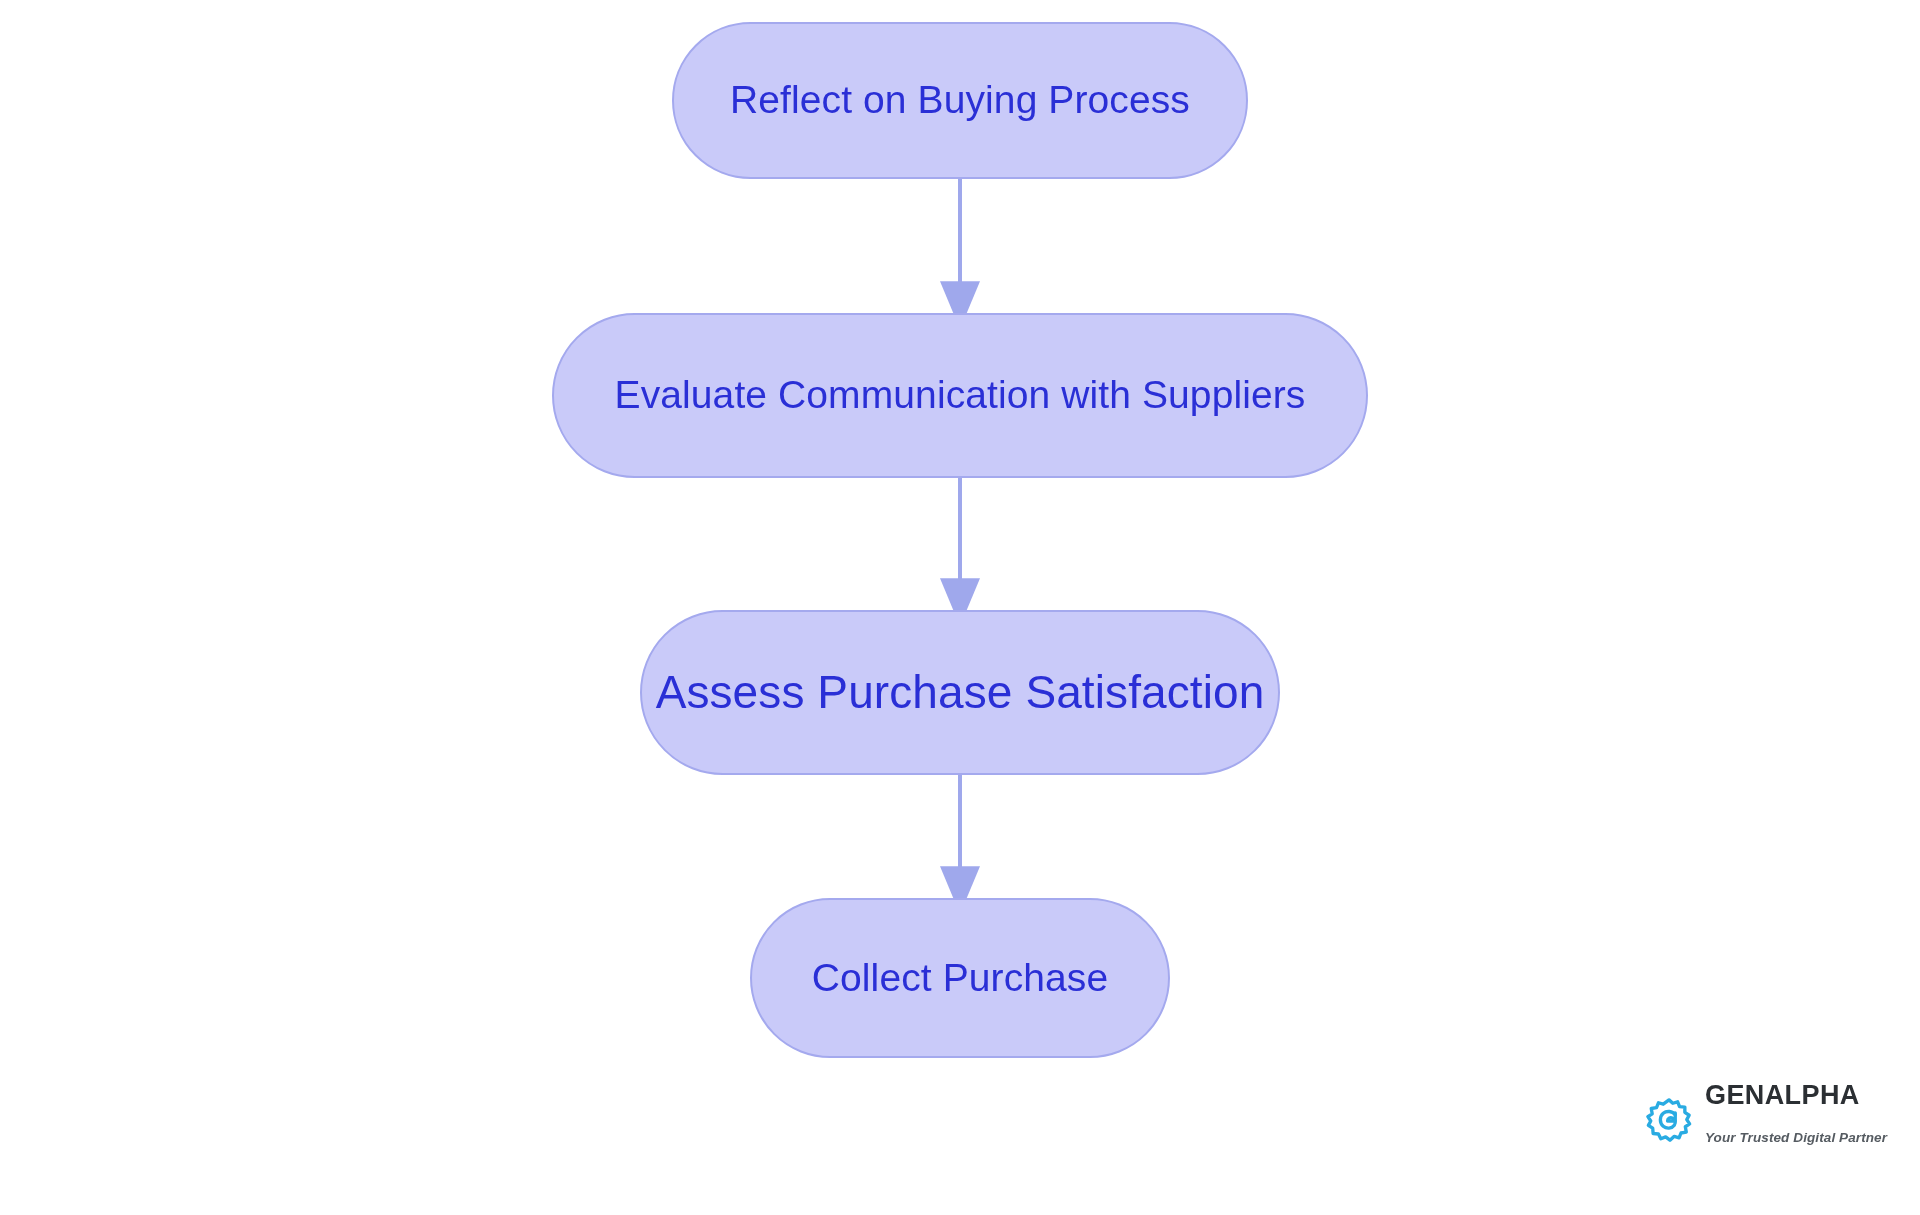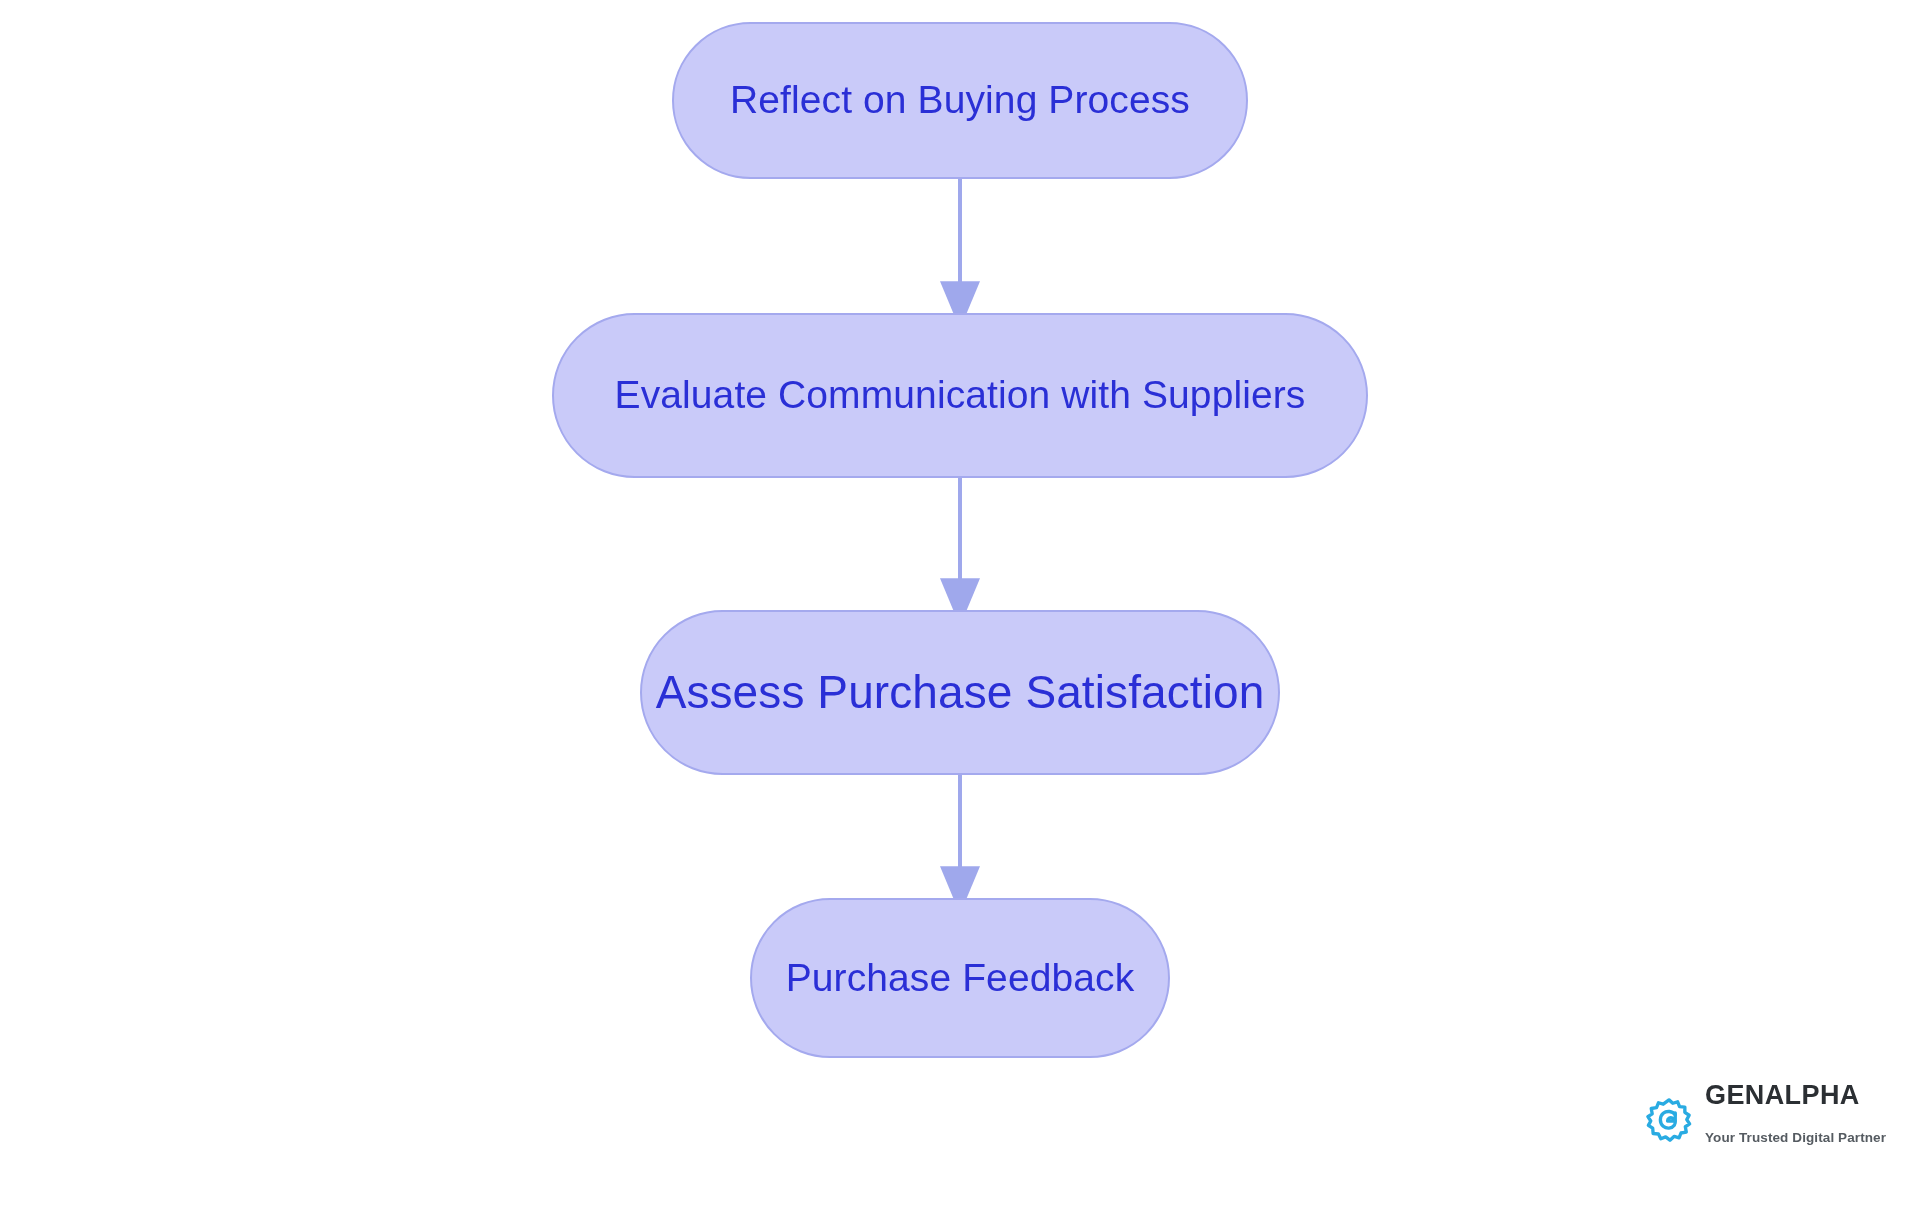--- a/index.html
+++ b/index.html
@@ -116,20 +116,21 @@
   #brand-name {
     font-family: "Liberation Sans", sans-serif;
     font-weight: bold;
     font-size: 27px;
     letter-spacing: 0.4px;
     color: #2b2f33;
   }
 
   #brand-tagline {
     font-family: "Liberation Sans", sans-serif;
+    font-style: italic;
     font-weight: bold;
     font-size: 13.5px;
     letter-spacing: 0.1px;
     color: #555b61;
     margin-top: 22px;
   }
 </style>
 </head>
 <body>
 
@@ -161,21 +162,21 @@
 
   <div class="node" id="node-2">
     <span class="node-label">Evaluate Communication with Suppliers</span>
   </div>
 
   <div class="node" id="node-3">
     <span class="node-label">Assess Purchase Satisfaction</span>
   </div>
 
   <div class="node" id="node-4">
-    <span class="node-label">Purchase Feedback</span>
+    <span class="node-label">Collect Purchase</span>
   </div>
 
   <div id="brand-logo">
     <svg id="brand-gear-icon" viewBox="0 0 100 100" aria-hidden="true">
       <path d="M50 6 L58 13 L68 10 L72 20 L83 21 L83 32 L92 38 L87 47 L93 56
                L84 62 L86 73 L75 75 L71 85 L61 82 L52 90 L43 83 L33 87 L28 77
                L17 76 L16 65 L7 59 L12 50 L6 41 L15 35 L13 24 L24 22 L28 12
                L38 15 Z" fill="none" stroke="#29abe2" stroke-width="7" stroke-linejoin="round" stroke-linecap="round"></path>
       <path d="M63 37 C57 29 45 28 38 34 C30 41 30 54 38 61 C45 67 56 66 61 59
                C65 53 63 46 57 44 C52 42 47 45 47 50" fill="none" stroke="#29abe2" stroke-width="7" stroke-linecap="round" stroke-linejoin="round"></path>

